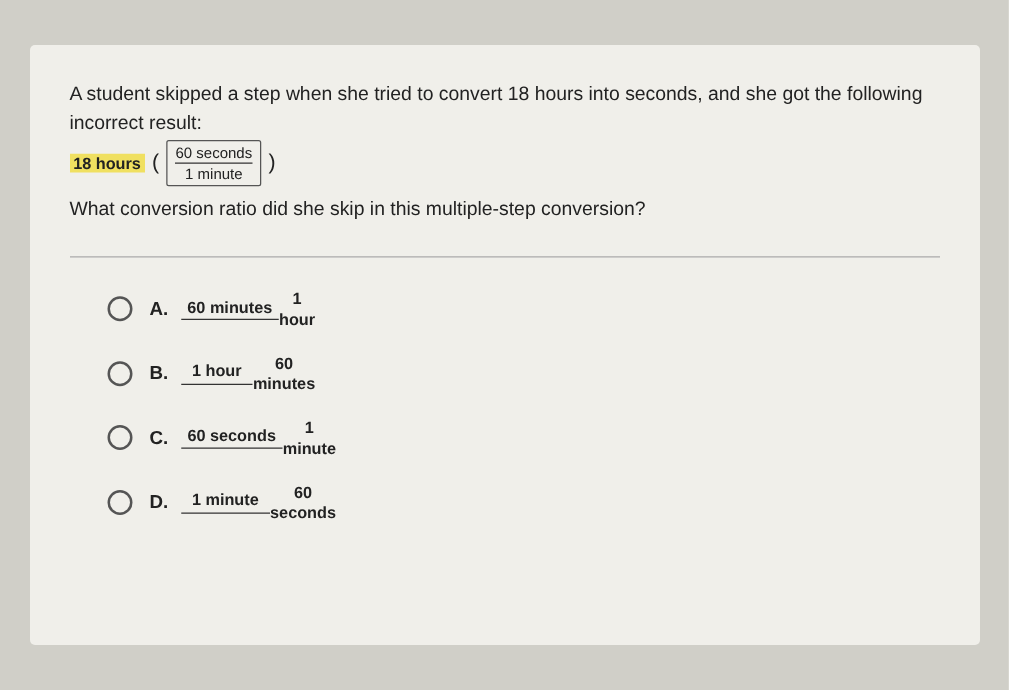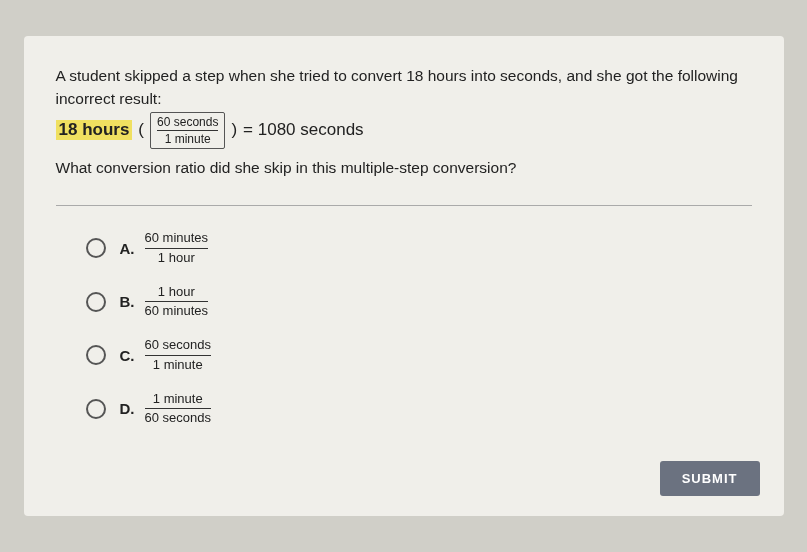--- a/index.html
+++ b/index.html
@@ -40,21 +40,21 @@
       gap: 6px;
       margin-bottom: 4px;
       font-size: 17px;
       color: #222;
     }
 
     .highlighted {
       background-color: #f0e060;
       padding: 0 3px;
       font-weight: bold;
-      font-size: 17px;
+      font-size: 13px;
     }
 
     .fraction-wrapper {
       display: inline-flex;
       align-items: center;
       border: 1px solid #555;
       border-radius: 2px;
       padding: 2px 6px;
     }
 
@@ -137,24 +137,24 @@
     }
 
     .option-letter {
       font-weight: bold;
       font-size: 15px;
       margin-right: 4px;
     }
 
     .frac-inline {
       display: inline-flex;
-      flex-direction: column;
       align-items: center;
       font-size: 13px;
       line-height: 1.25;
+      font-weight: bold;
     }
 
     .frac-inline .num {
       border-bottom: 1px solid #333;
       padding-bottom: 1px;
       width: 100%;
       text-align: center;
     }
 
     .frac-inline .den {
@@ -187,21 +187,20 @@
   <div class="equation-line">
     <span class="highlighted">18 hours</span>
     <span>(</span>
     <span class="fraction-wrapper">
       <span class="fraction">
         <span class="numerator">60 seconds</span>
         <span class="denominator">1 minute</span>
       </span>
     </span>
     <span>)</span>
-    <span class="result-text">= 1080 seconds</span>
   </div>
 
   <p class="follow-up">What conversion ratio did she skip in this multiple-step conversion?</p>
 
   <hr class="divider">
 
   <ul class="options-list">
     <li class="option-item">
       <input type="radio" name="answer" class="radio-circle" style="">
       <label class="option-label">
@@ -237,14 +236,13 @@
       <label class="option-label">
         <span class="option-letter">D.</span>
         <span class="frac-inline">
           <span class="num">1 minute</span>
           <span class="den">60 seconds</span>
         </span>
       </label>
     </li>
   </ul>
 
-  <button class="submit-btn">SUBMIT</button>
 </div>
 
 </body></html>

